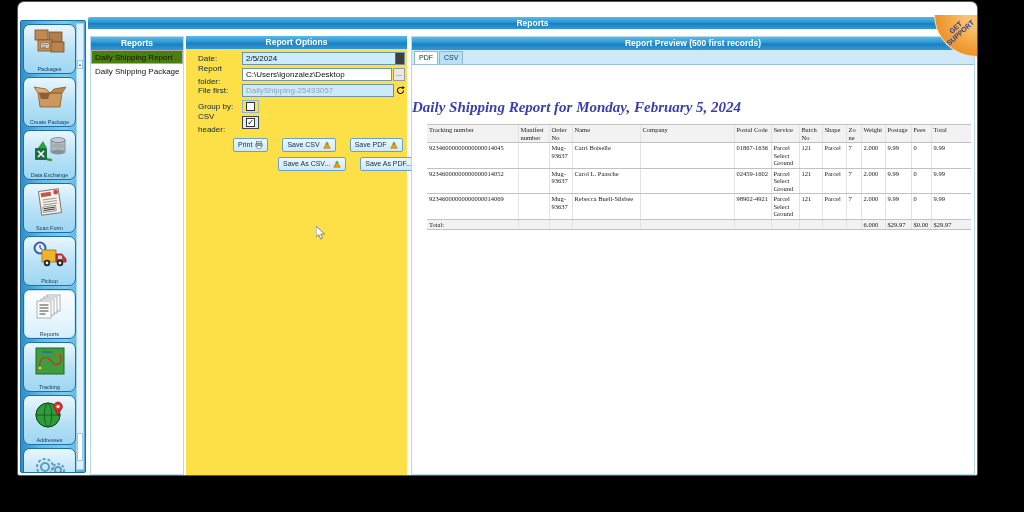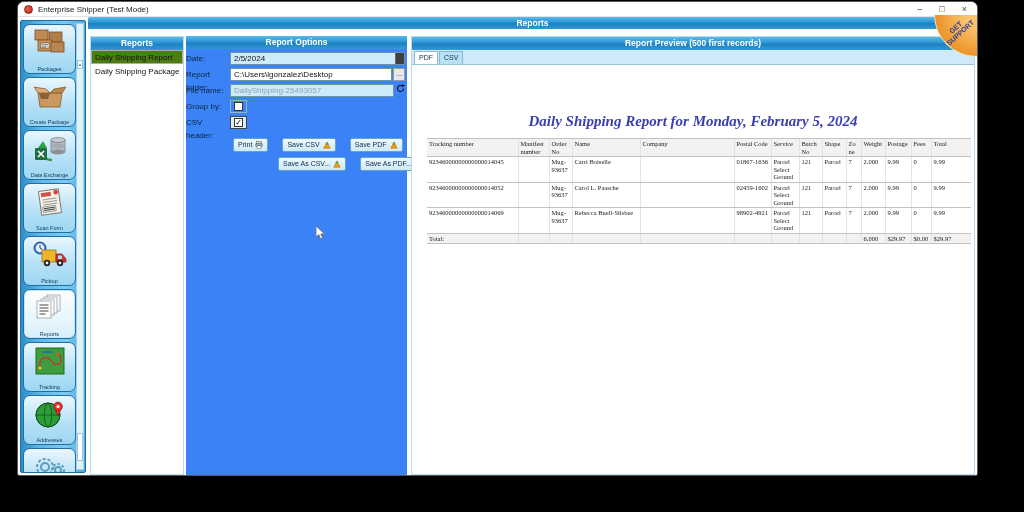--- a/index.html
+++ b/index.html
@@ -50,23 +50,23 @@
   .panel-header { height:13px; line-height:13px; flex:0 0 auto; }
   
   .reports-col { position:absolute; left:2px; top:0; bottom:0; width:94px;
                  background:#fff; border:1px solid #b9d8e8; display:flex; flex-direction:column; }
   .report-list { flex:1; background:#fff; }
   .report-item { font-size:8px; color:#111; padding:2px 3px 1px 3px; line-height:9px;
                  border:1px solid transparent; white-space:nowrap; overflow:hidden; }
   .report-item.selected { background:#4d7c0f; border:1px solid #ababab; }
   
   .options-col { position:absolute; left:98px; top:0; bottom:0; width:221px;
-                 background:#3b82f6; display:flex; flex-direction:column; }
+                 background:#fde047; display:flex; flex-direction:column; }
   .opt-body { flex:1; position:relative; }
-  .opt-row { display:flex; align-items:flex-start; height:13px; margin:3px 2px 0 0;
+  .opt-row { display:flex; align-items:center; height:13px; margin:3px 2px 0 12px;
              font-size:8px; color:#08263f; }
   .opt-row .flabel { flex:0 0 44px; line-height:13px; }
   .inputbox { flex:1; height:13px; display:flex; align-items:center;
               border:1px solid #6f94a8; background:#fff; font-size:8px; color:#111;
               padding-left:3px; overflow:hidden; white-space:nowrap; }
   .inputbox.bluebg { background:#cdecfb; }
   .inputbox.disabled { background:#cdeafb; color:#8fa3b2; }
   .inputbox.dropdown { background:linear-gradient(180deg,#f6f6f6,#dedede); border-color:#8a8a8a; }
   .cal-btn { margin-left:auto; width:9px; height:11px; background:#3f3f3f;
              border-left:1px solid #666; flex:0 0 auto; }
@@ -92,21 +92,21 @@
   .preview-col { position:absolute; left:323px; right:2px; top:0; bottom:0;
                  background:#c2410c; border:1px solid #b9d8e8;
                  display:flex; flex-direction:column; }
   .tab-strip { height:15px; background:#cfe9f8; border-bottom:1px solid #9bc4da;
                display:flex; align-items:flex-end; padding-left:2px; flex:0 0 auto; }
   .tab { font-size:7px; line-height:8px; padding:2px 4px; border:1px solid #8fb8cf;
          border-bottom:none; color:#12344f; margin-right:1px; }
   .tab.active { background:#fff; }
   .tab.inactive { background:#b9e1f5; }
   .preview-body { flex:1; background:#fff; position:relative; overflow:hidden; }
-  .report-title { margin-top:48px; text-align:center;
+  .report-title { margin-top:34px; 
                   font-family:"Liberation Serif", serif; font-style:italic; font-weight:bold;
                   font-size:15px; color:#3a3fae; }
   table.report { margin:8px 0 0 15px; width:544px; border-collapse:collapse;
                  font-family:"Liberation Serif", serif; font-size:6.5px; color:#1a1a1a;
                  table-layout:fixed; }
   table.report th, table.report td { text-align:left; vertical-align:top;
                  font-weight:normal; padding:1px 2px; line-height:7.5px;
                  border-left:1px solid #e3e3e3; border-bottom:1px solid #c2c2c2;
                  overflow:hidden; word-wrap:break-word; }
   table.report th { background:#f2f2f2; border-top:1px solid #c2c2c2; }
@@ -121,29 +121,20 @@
                         transform:rotate(-42deg); text-align:center;
                         font-size:7px; font-weight:bold; line-height:7px; color:#2b3f9b; }
   
   .cursor { position:absolute; left:298px; top:209px; z-index:40; }
 </style>
 </head>
 <body>
 
 <div class="window">
 
-  <div class="titlebar">
-    <span class="app-logo"></span>
-    <span class="title-text">Enterprise Shipper  (Test Mode)</span>
-    <span class="win-controls">
-      <span>–</span>
-      <span>□</span>
-      <span>×</span>
-    </span>
-  </div>
 
   <div class="support-badge">
     <div class="txt">
       <div>GET</div>
       <div>SUPPORT</div>
     </div>
   </div>
 
   <div class="app-body">
 
@@ -316,21 +307,21 @@
 
             <div class="opt-row">
               <span class="flabel">Report folder:</span>
               <span class="inputbox">
                 <span>C:\Users\lgonzalez\Desktop</span>
               </span>
               <span class="browse-btn">...</span>
             </div>
 
             <div class="opt-row">
-              <span class="flabel">File name:</span>
+              <span class="flabel">File first:</span>
               <span class="inputbox disabled">
                 <span>DailyShipping-25493057</span>
               </span>
               <span class="side-icon-btn">
                 <svg viewBox="0 0 10 10" width="9" height="9">
                     <path d="M8.4 5a3.4 3.4 0 1 1-1.2-2.6" stroke="#111" stroke-width="1.2" fill="none"></path>
                     <polygon points="6.4,0.4 9.8,1.4 7.4,3.8" fill="#111"></polygon>
                   </svg>
               </span>
             </div>

